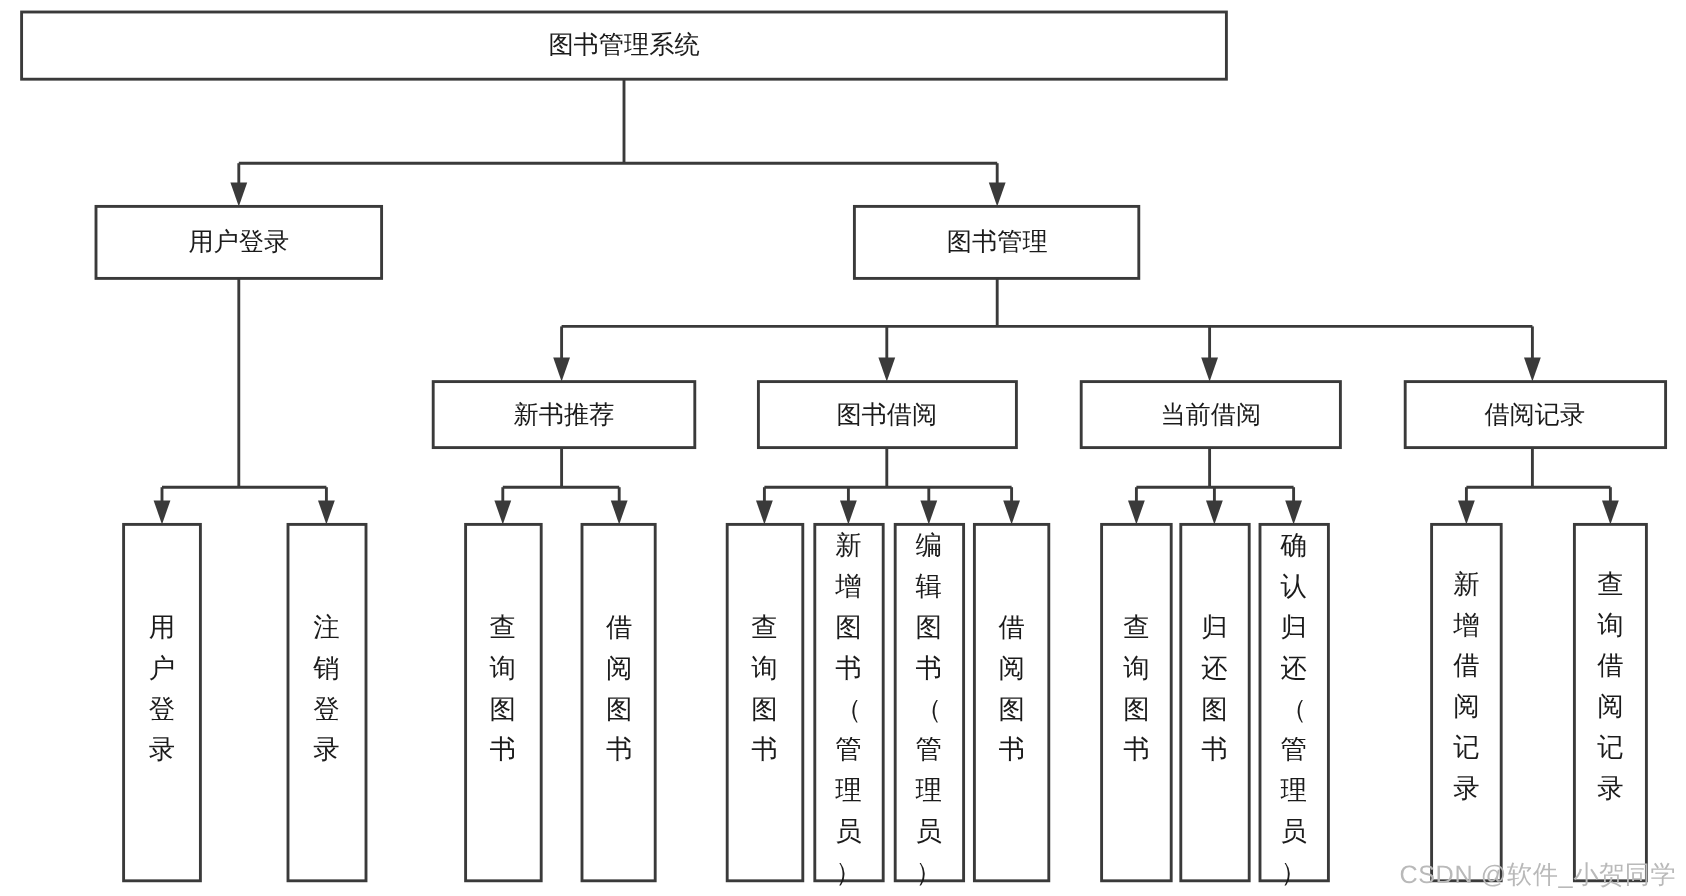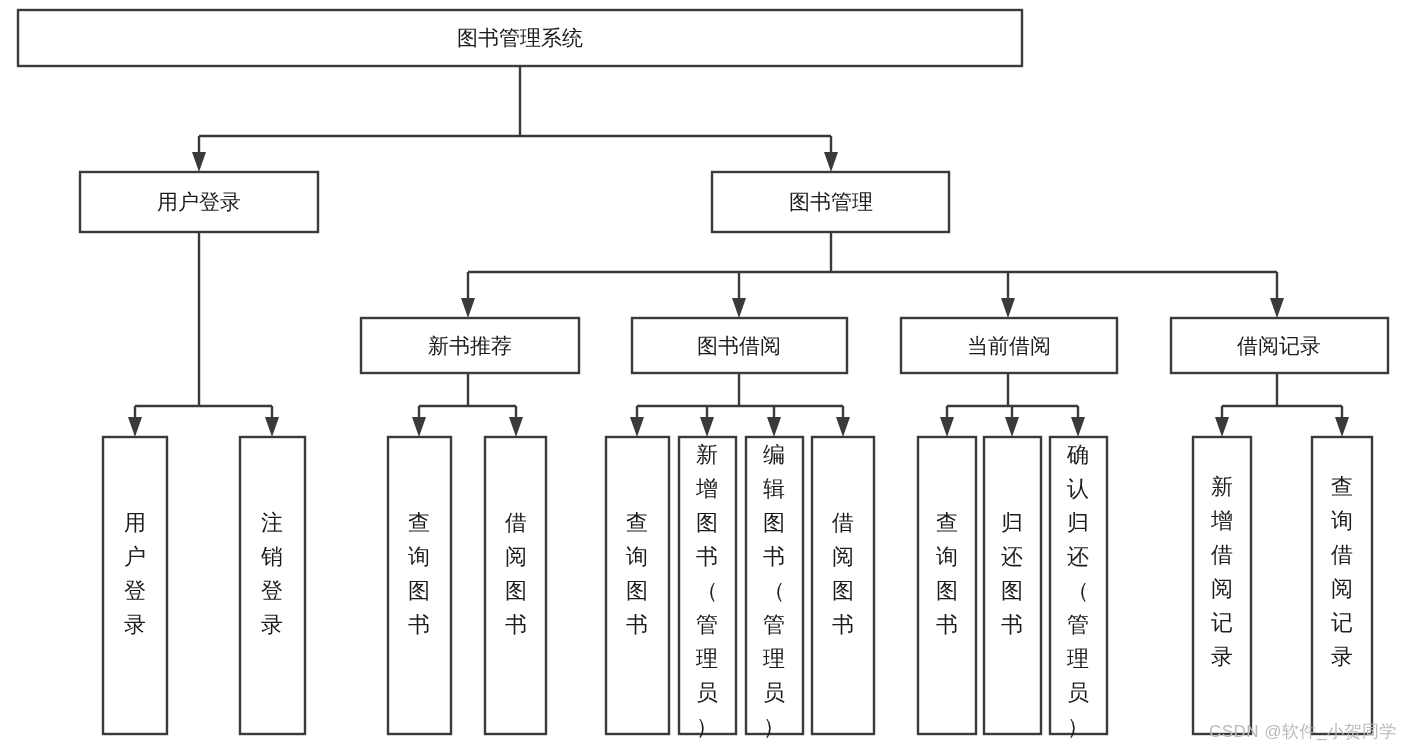--- a/index.html
+++ b/index.html
@@ -54,21 +54,21 @@
     font-family: "Liberation Sans", "DejaVu Sans", sans-serif;
     font-size: 22px;
     fill: #1b1b1b;
     text-anchor: middle;
   }
   .watermark-text {
     position: absolute;
     right: 8px;
     bottom: 4px;
     font-family: "Liberation Sans", "DejaVu Sans", sans-serif;
-    font-size: 17px;
+    font-size: 21px;
     color: #b9b9b9;
     letter-spacing: 0.5px;
     white-space: nowrap;
     user-select: none;
   }
 </style>
 </head>
 <body>
 
 <div id="diagram-root">

